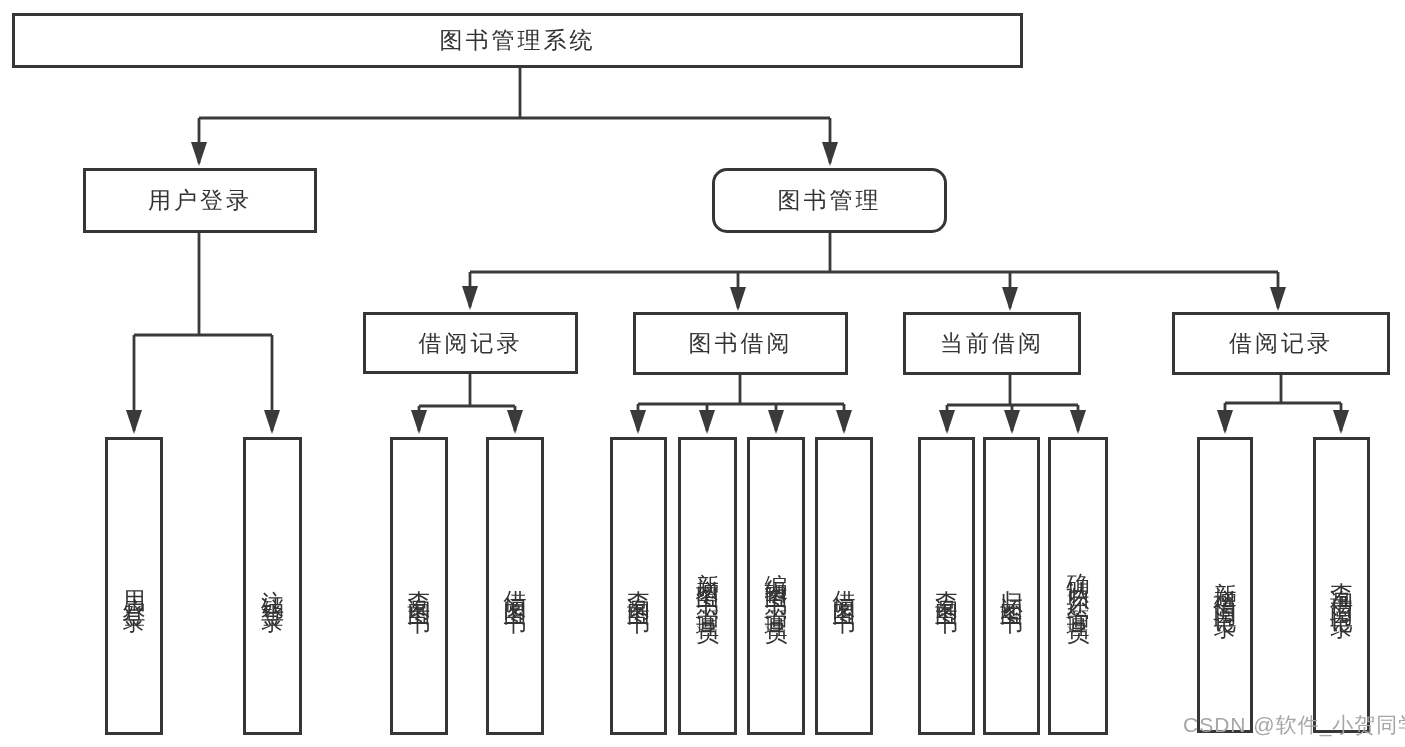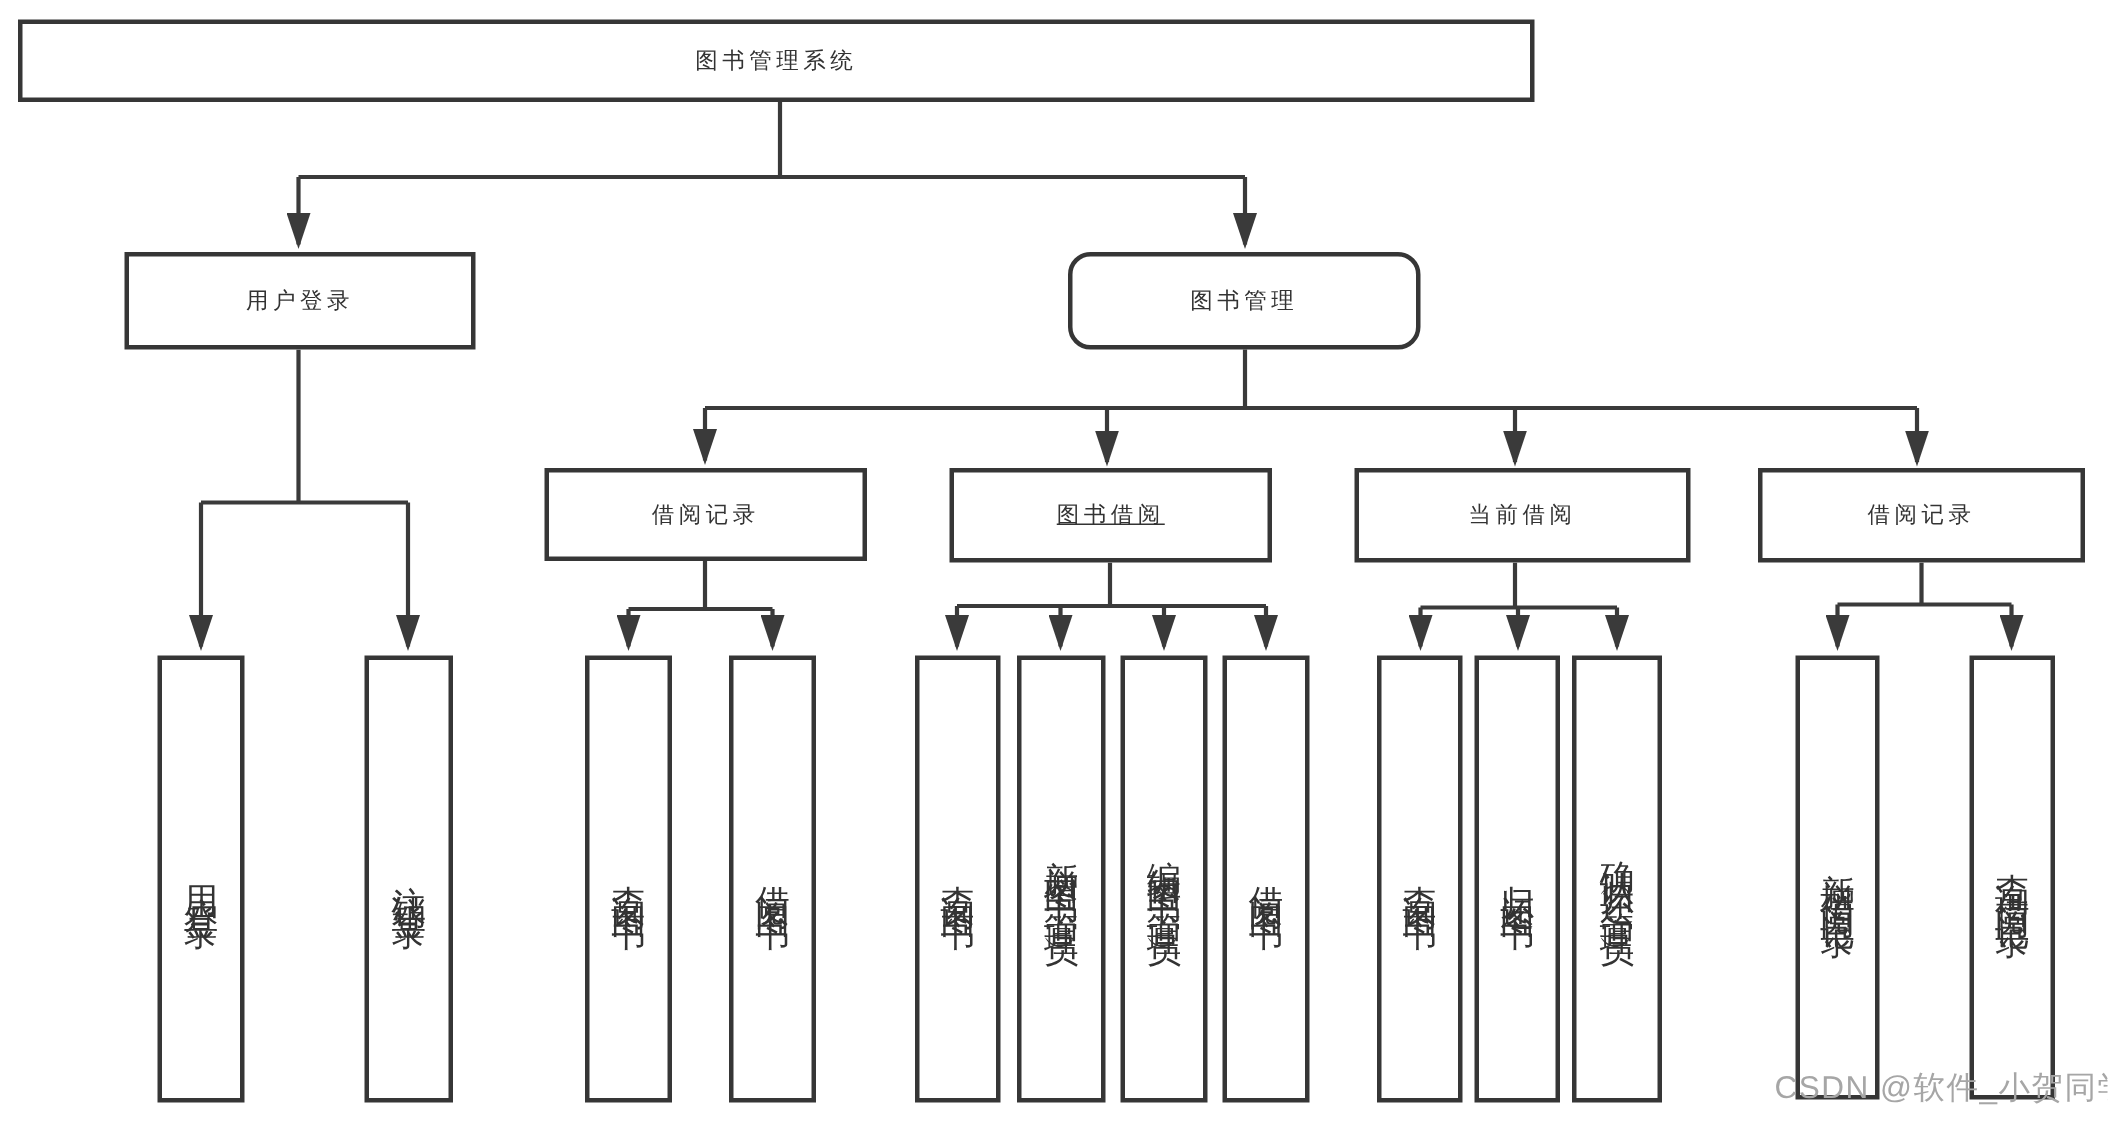--- a/index.html
+++ b/index.html
@@ -30,21 +30,21 @@
   }
   .node {
     position: absolute;
     box-sizing: border-box;
     border: 3px solid #363636;
     background: #ffffff;
     display: flex;
     align-items: center;
     justify-content: center;
     color: #333333;
-    font-size: 15px;
+    font-size: 23px;
     letter-spacing: 3px;
     white-space: nowrap;
   }
   .node.h {
     
   }
   .node.v {
     writing-mode: vertical-rl;
     text-orientation: mixed;
     font-size: 23px;
@@ -113,22 +113,22 @@
     <line x1="1225" y1="403" x2="1225" y2="431" marker-end="url(#arrow)"></line>
     <line x1="1341" y1="403" x2="1341" y2="431" marker-end="url(#arrow)"></line>
   </svg>
 
   <div class="node h" style="left:12px; top:13px; width:1011px; height:55px;">图书管理系统</div>
 
   <div class="node h" style="left:83px; top:168px; width:234px; height:65px;">用户登录</div>
   <div class="node h" style="left:712px; top:168px; width:235px; height:65px;border-radius:15px;">图书管理</div>
 
   <div class="node h" style="left:363px; top:312px; width:215px; height:62px;">借阅记录</div>
-  <div class="node h" style="left:633px; top:312px; width:215px; height:63px;text-decoration:underline;">图书借阅</div>
-  <div class="node h" style="left:903px; top:312px; width:224px; height:63px;">当前借阅</div>
+  <div class="node h" style="left:633px; top:312px; width:215px; height:63px;">图书借阅</div>
+  <div class="node h" style="left:903px; top:312px; width:178px; height:63px;">当前借阅</div>
   <div class="node h" style="left:1172px; top:312px; width:218px; height:63px;">借阅记录</div>
 
   <div class="node v" style="left:105px; top:437px; width:58px; height:298px;">用户登录</div>
   <div class="node v" style="left:243px; top:437px; width:59px; height:298px;">注销登录</div>
 
   <div class="node v" style="left:390px; top:437px; width:58px; height:298px;">查询图书</div>
   <div class="node v" style="left:486px; top:437px; width:58px; height:298px;">借阅图书</div>
 
   <div class="node v" style="left:610px; top:437px; width:57px; height:298px;">查询图书</div>
   <div class="node v" style="left:678px; top:437px; width:59px; height:298px;">新增图书（管理员）</div>

